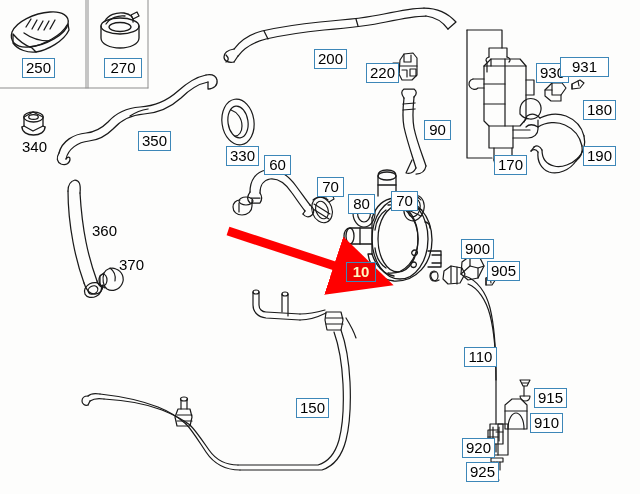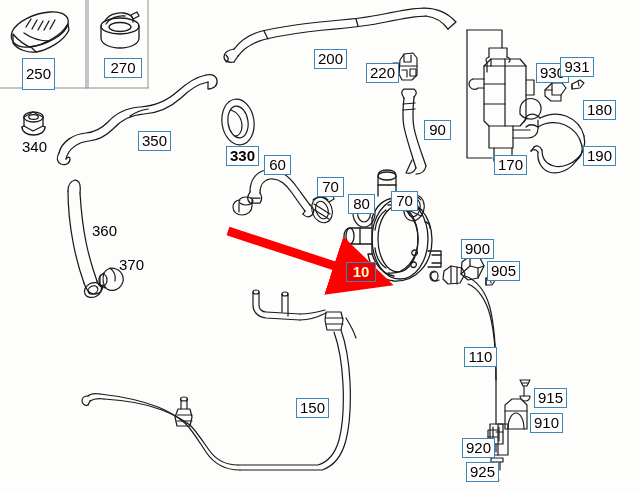--- a/index.html
+++ b/index.html
@@ -379,33 +379,33 @@
         <path d="M187,399 L187,409"></path>
         <ellipse cx="184" cy="399" rx="3.5" ry="2"></ellipse>
       </g>
 
     </g>
 
     <line x1="228" y1="231" x2="344" y2="269" stroke="#ff0000" stroke-width="9" stroke-linecap="butt" marker-end="url(#redhead)"></line>
   </svg>
 
   <div id="labels">
-      <div class="lbl boxed" style="left: 22px; top: 58px; width: 33px; height: 32px;">250</div>
+      <div class="lbl boxed" style="left: 22px; top: 58px; width: 33px; height: 20px;">250</div>
       <div class="lbl boxed" style="left: 104px; top: 58px; width: 38px; height: 20px;">270</div>
       <div class="lbl plain" style="left: 18px; top: 138px; width: 33px; height: 18px;">340</div>
       <div class="lbl boxed" style="left: 138px; top: 131px; width: 33px; height: 20px;">350</div>
       <div class="lbl boxed" style="left: 314px; top: 49px; width: 33px; height: 20px;">200</div>
       <div class="lbl boxed" style="left: 366px; top: 63px; width: 33px; height: 20px;">220</div>
       <div class="lbl boxed" style="left: 536px; top: 63px; width: 33px; height: 20px;">930</div>
-      <div class="lbl boxed" style="left: 560px; top: 57px; width: 34px; height: 20px;">931</div>
+      <div class="lbl boxed" style="left: 560px; top: 57px; width: 49px; height: 20px;">931</div>
       <div class="lbl boxed" style="left: 583px; top: 100px; width: 33px; height: 20px;">180</div>
       <div class="lbl boxed" style="left: 583px; top: 146px; width: 33px; height: 20px;">190</div>
       <div class="lbl boxed" style="left: 424px; top: 120px; width: 27px; height: 20px;">90</div>
       <div class="lbl boxed" style="left: 494px; top: 155px; width: 33px; height: 20px;">170</div>
-      <div class="lbl boxed" style="left: 226px; top: 146px; width: 33px; height: 20px; font-weight: bold;">330</div>
+      <div class="lbl boxed" style="left: 226px; top: 146px; width: 33px; height: 20px;">330</div>
       <div class="lbl boxed" style="left: 264px; top: 155px; width: 27px; height: 20px;">60</div>
       <div class="lbl boxed" style="left: 317px; top: 177px; width: 27px; height: 20px;">70</div>
       <div class="lbl boxed" style="left: 348px; top: 194px; width: 27px; height: 20px;">80</div>
       <div class="lbl boxed" style="left: 391px; top: 191px; width: 27px; height: 20px;">70</div>
       <div class="lbl plain" style="left: 88px; top: 222px; width: 33px; height: 18px;">360</div>
       <div class="lbl plain" style="left: 115px; top: 256px; width: 33px; height: 18px;">370</div>
       <div class="lbl hot" style="left: 346px; top: 262px; width: 30px; height: 20px;">10</div>
       <div class="lbl boxed" style="left: 461px; top: 239px; width: 33px; height: 20px;">900</div>
       <div class="lbl boxed" style="left: 487px; top: 261px; width: 33px; height: 20px; text-align: center;">905</div>
       <div class="lbl boxed" style="left: 464px; top: 347px; width: 33px; height: 20px;">110</div>

